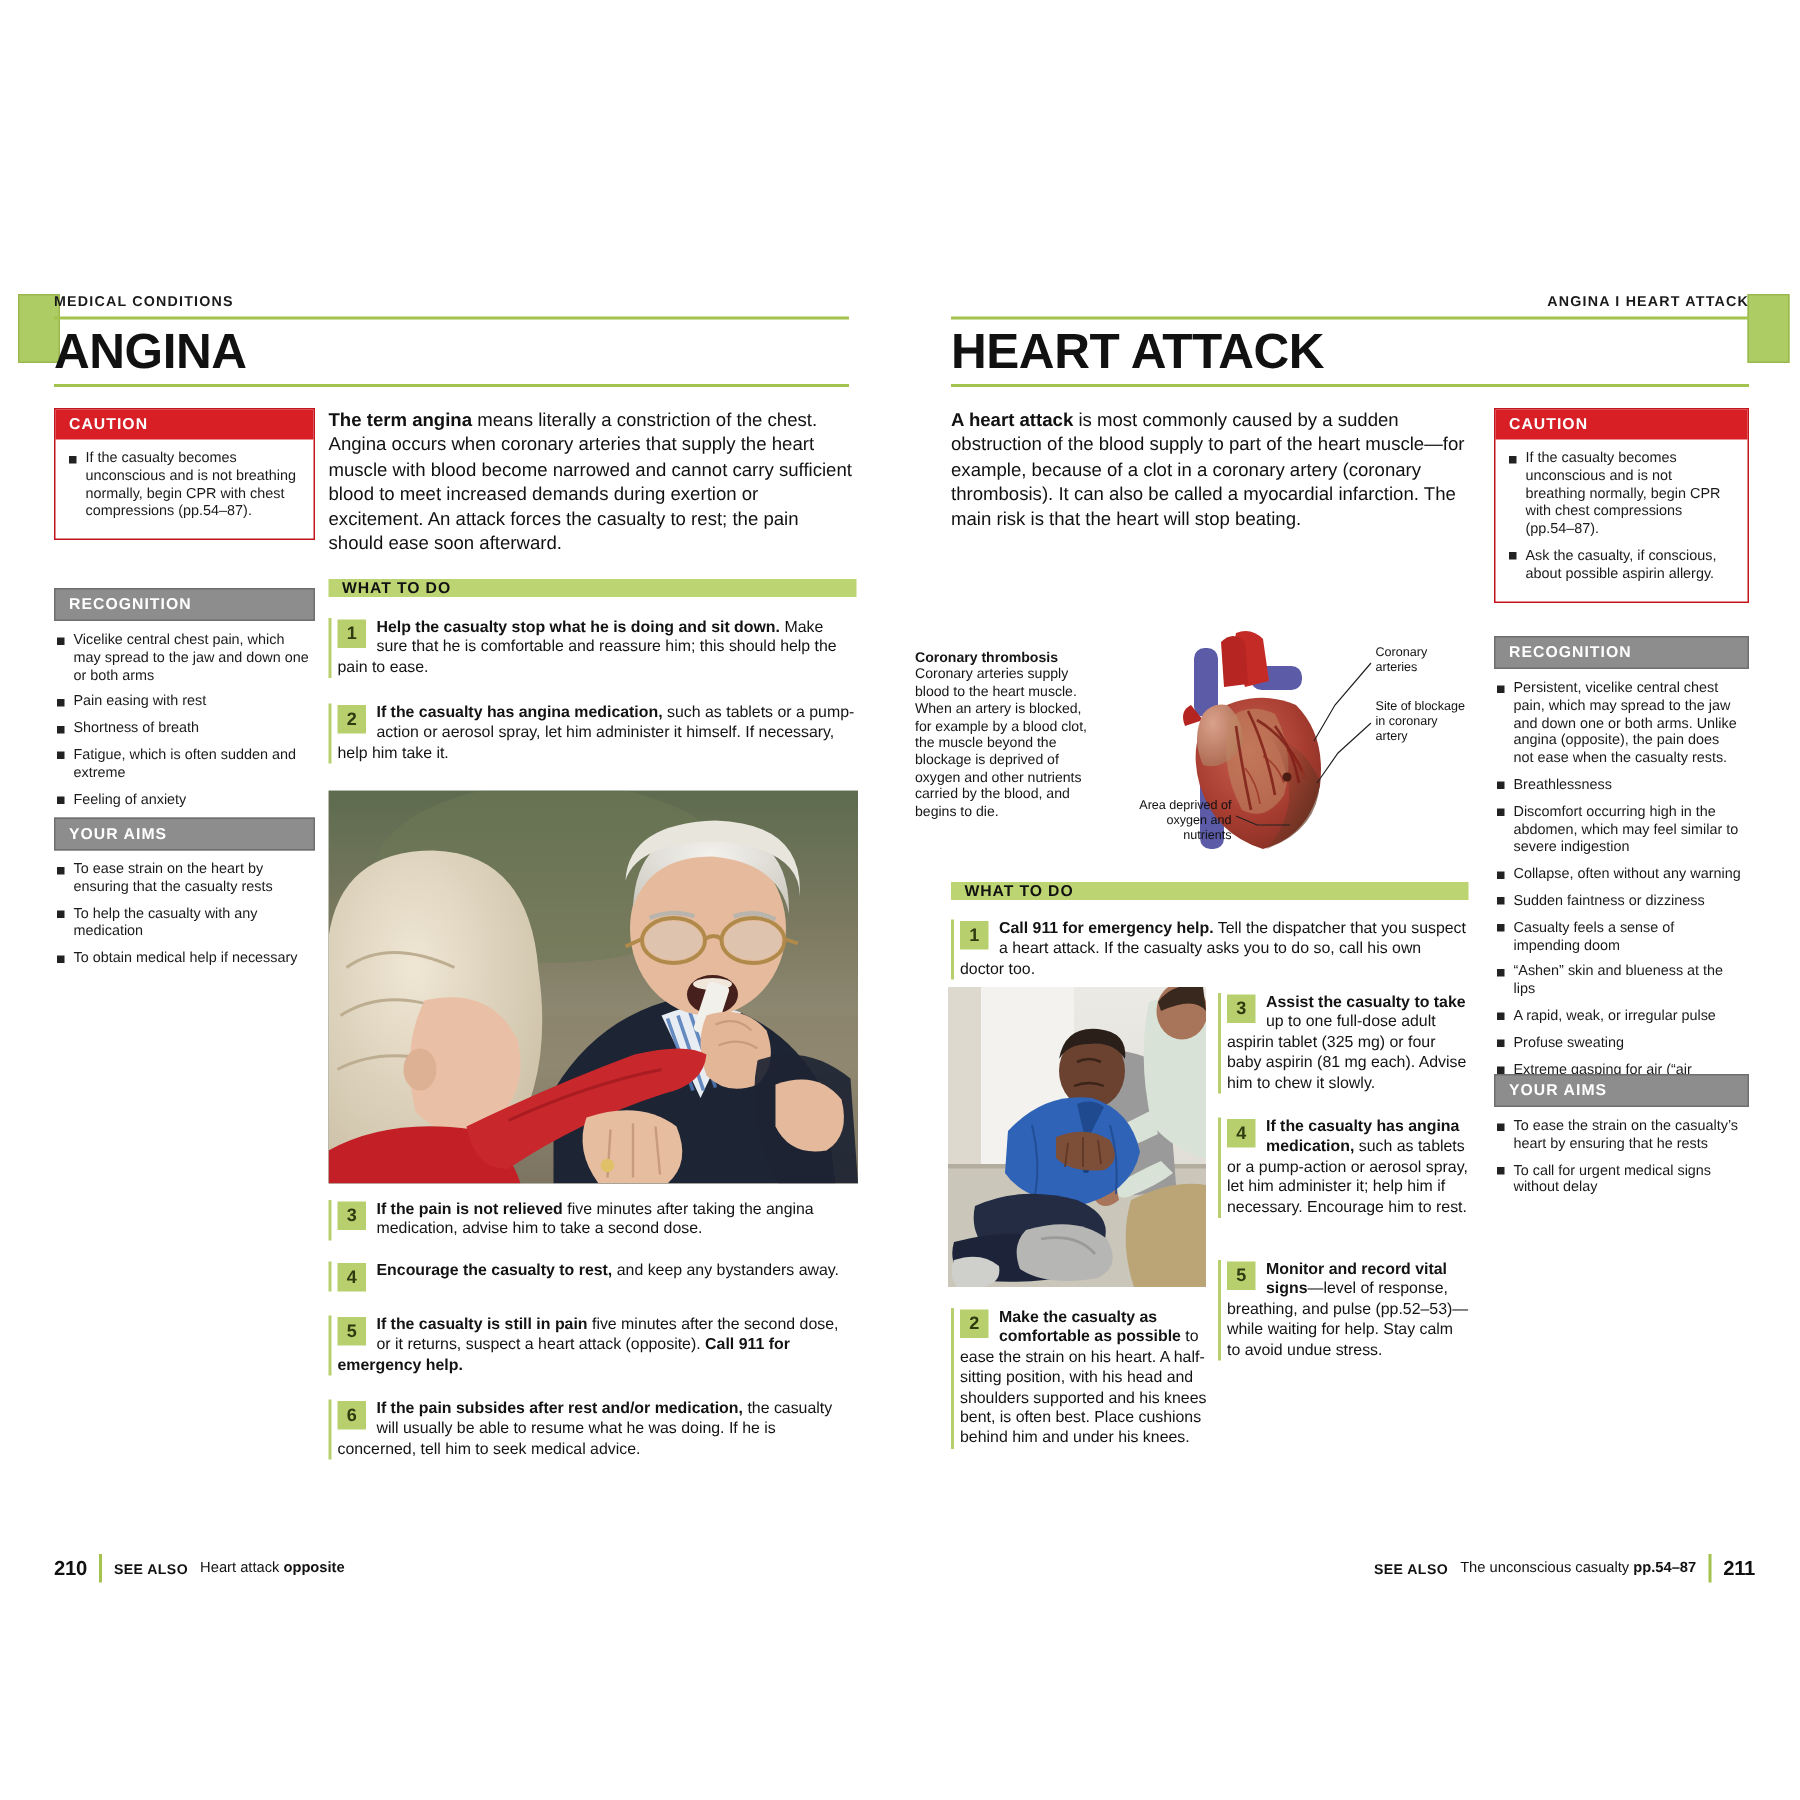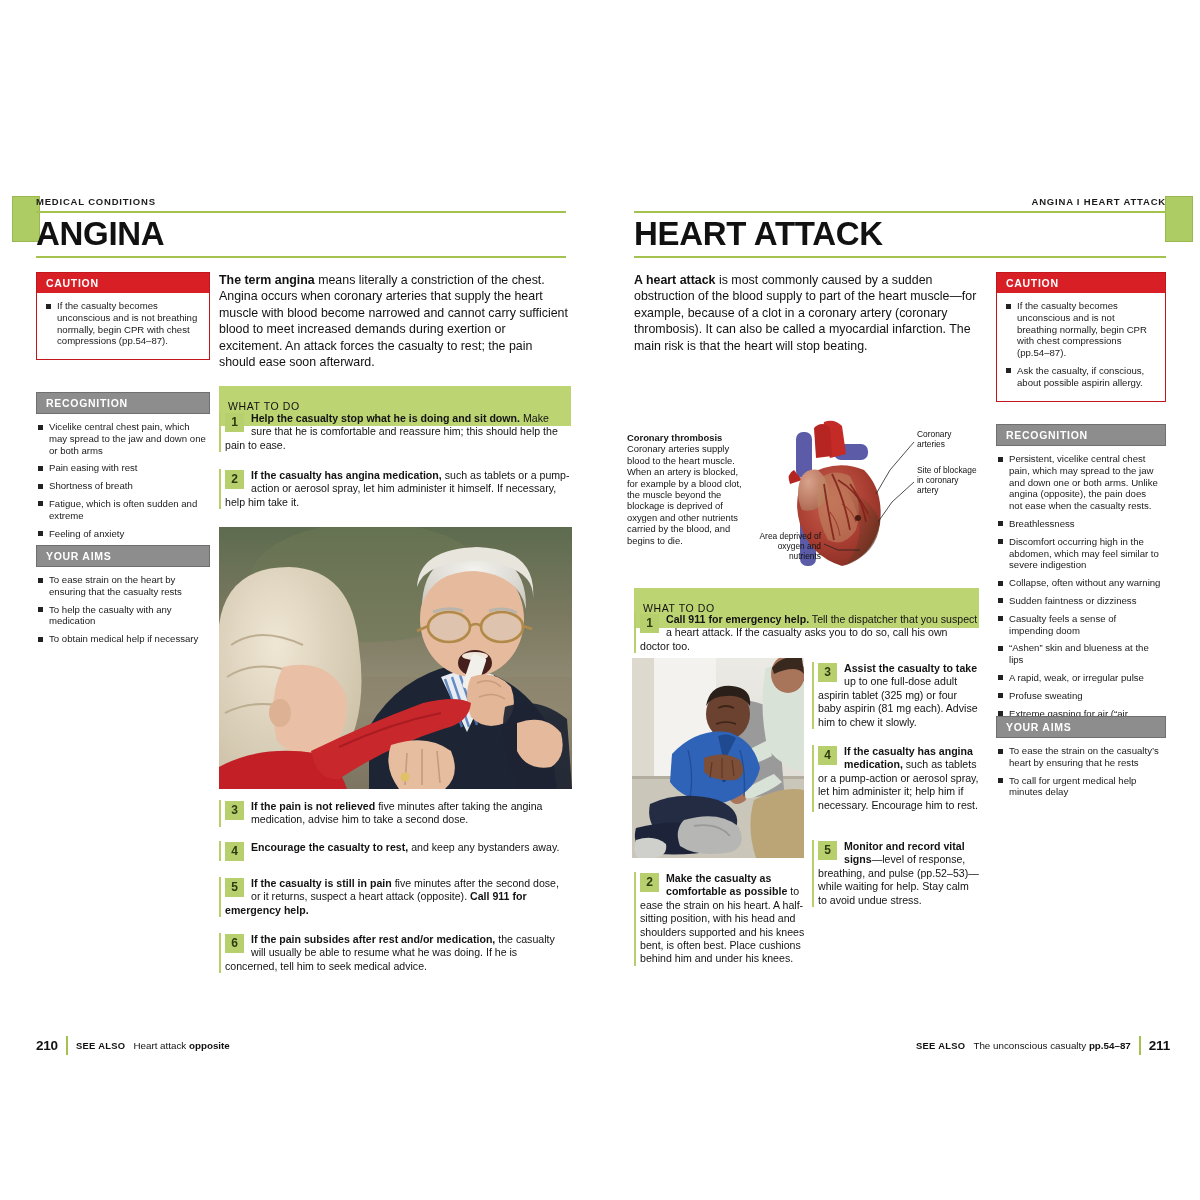--- a/index.html
+++ b/index.html
@@ -102,22 +102,22 @@
     line-height: 16.4px;
     color: #111;
   }
   .intro b { font-weight: bold; }
   .intro p + p { text-indent: 14px; }
 
   
   .wtd-banner {
     position: absolute;
     background: #bdd473;
-    padding: 14px 9px;
-    font-size: 10.5px; font-weight: normal;
+    padding: 0 9px;
+    font-size: 10.5px; font-weight: bold;
     letter-spacing: 0.6px;
     color: #111;
   }
 
   
   .step { position: absolute; }
   .step .num {
     float: left;
     width: 19px; height: 19px;
     background: #b7cf6c;
@@ -406,25 +406,25 @@
       <li>A rapid, weak, or irregular pulse</li>
       <li>Profuse sweating</li>
       <li>Extreme gasping for air (“air hunger”)</li>
     </ul>
   </div>
 
   <div class="aims-box" style="left:996px; top:716px; width:170px;">
     <div class="box-head gray-head">YOUR AIMS</div>
     <ul class="bl">
       <li>To ease the strain on the casualty’s heart by ensuring that he rests</li>
-      <li>To call for urgent medical help minutes delay</li>
+      <li>To call for urgent medical signs without delay</li>
     </ul>
   </div>
 
-  <div class="cap" style="left:627px; top:432px; width:122px;">
+  <div class="cap" style="left:610px; top:432px; width:122px;">
     <b>Coronary thrombosis</b><br>
     <span>Coronary arteries supply blood to the heart muscle. When an artery is blocked, for example by a blood clot, the muscle beyond the blockage is deprived of oxygen and other nutrients carried by the blood, and begins to die.</span>
   </div>
 
   <div style="position:absolute; left:772px; top:418px; width:130px; height:155px;">
     <svg width="130" height="155" viewBox="0 0 130 155">
       <defs>
         <radialGradient id="hg" cx="0.42" cy="0.35" r="0.8">
           <stop offset="0" stop-color="#c9614f"></stop>
             <stop offset="0.55" stop-color="#a83d31"></stop>

